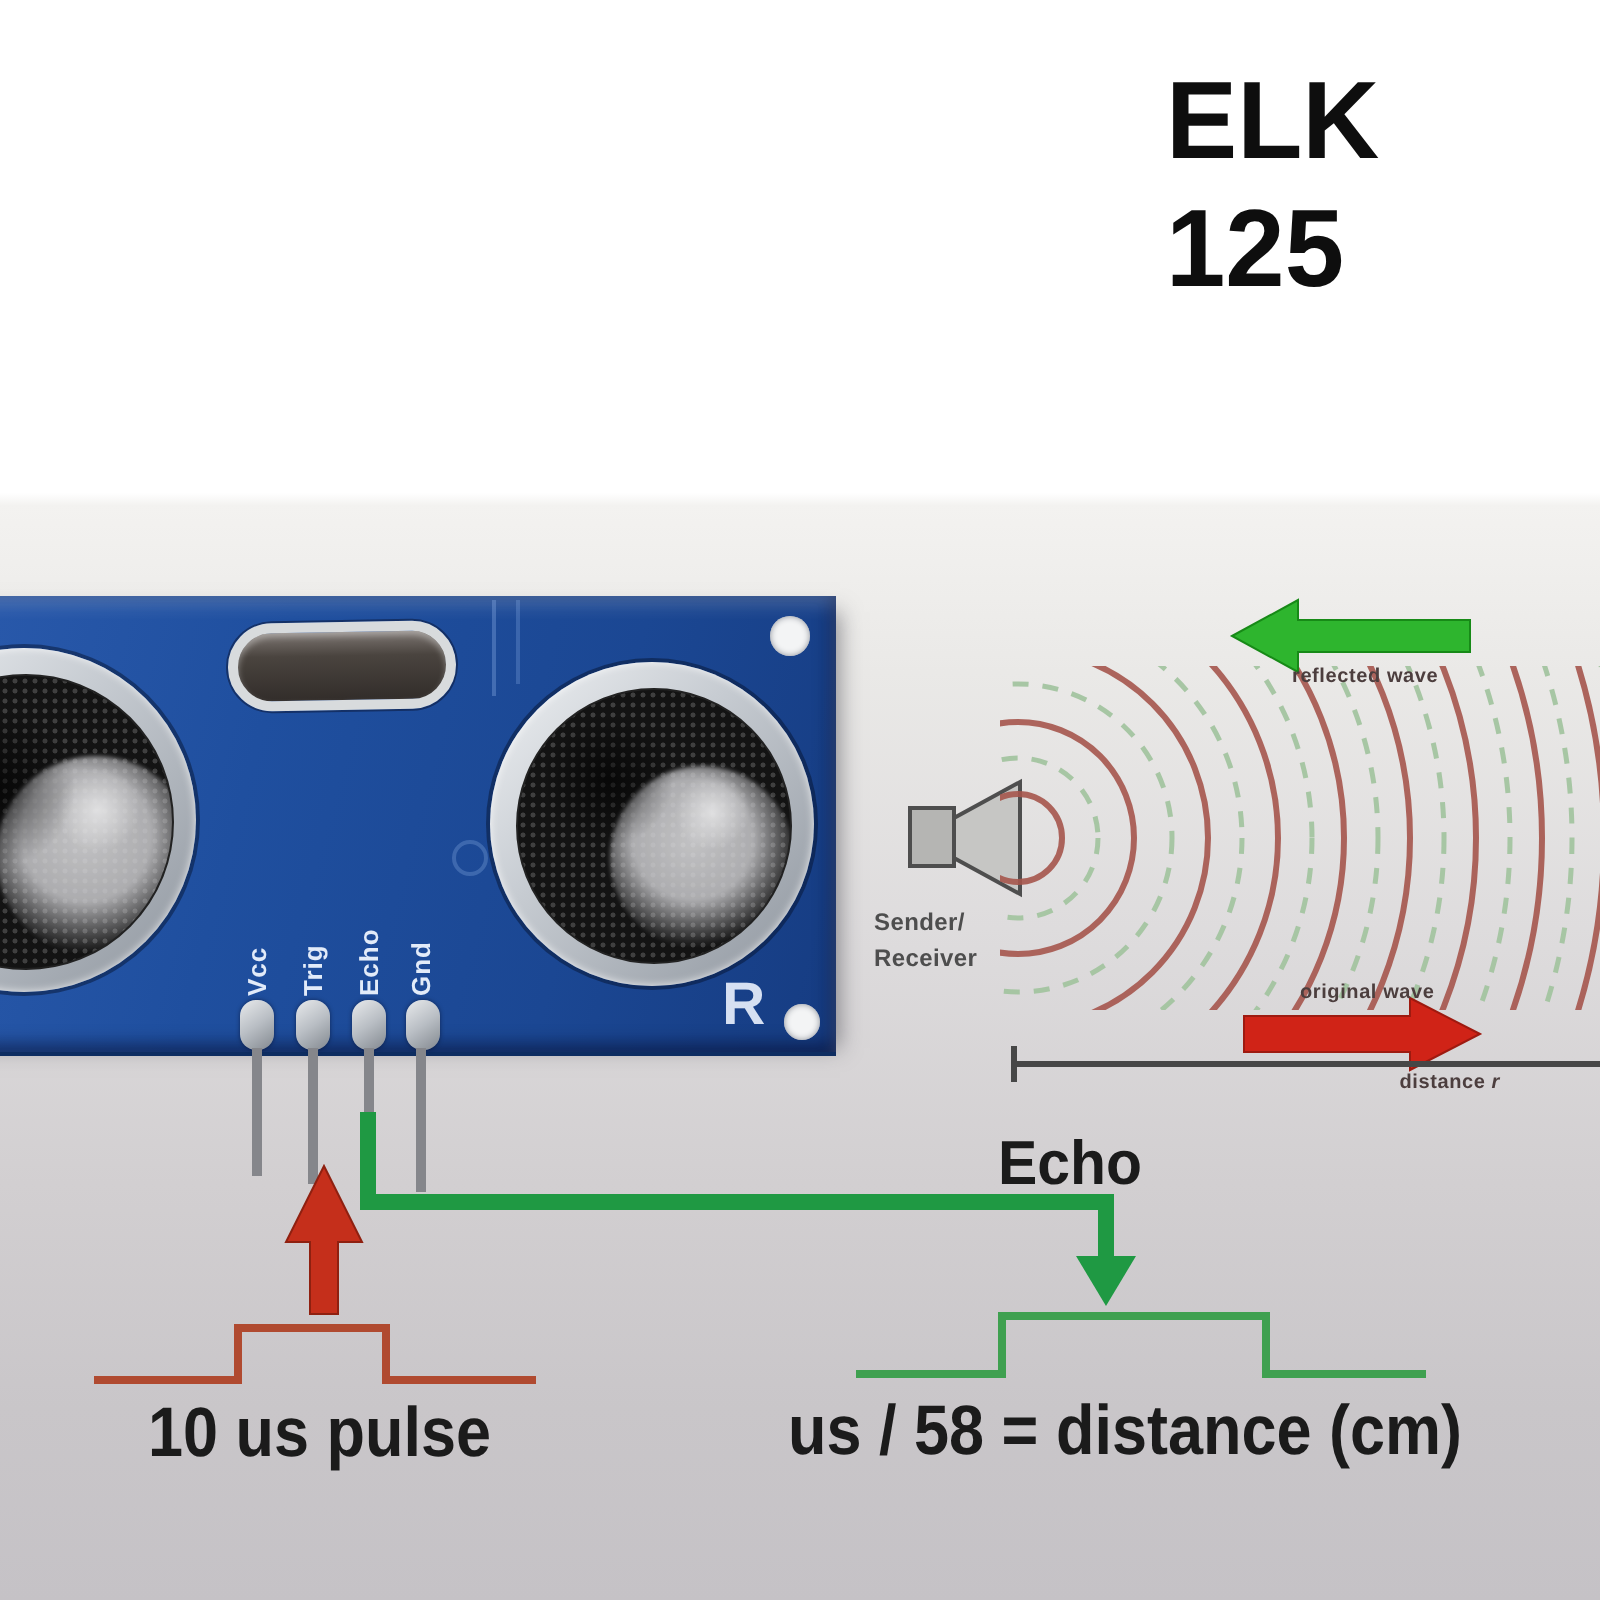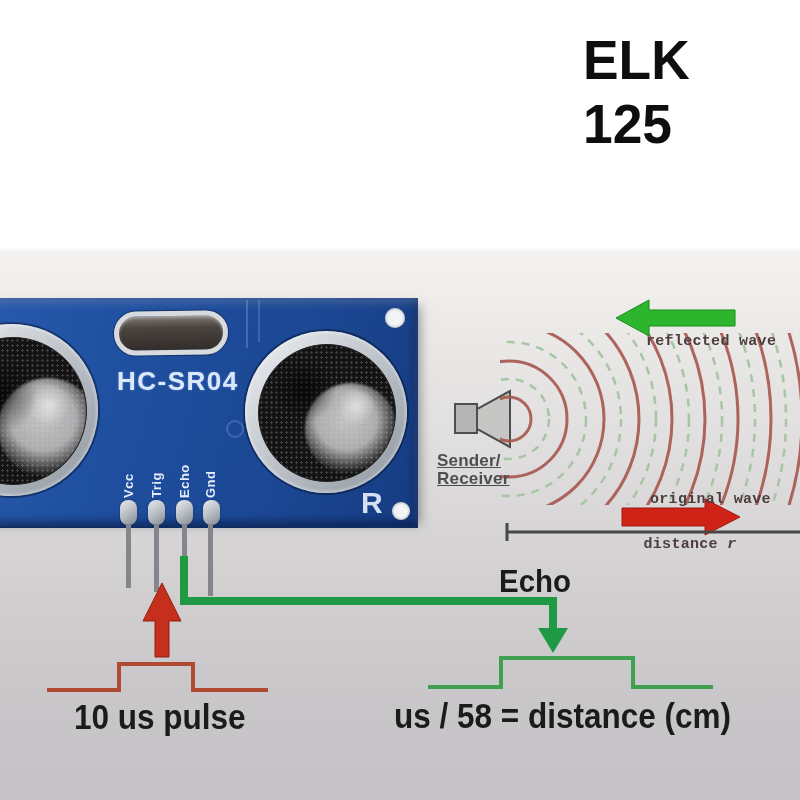--- a/index.html
+++ b/index.html
@@ -71,28 +71,28 @@
 
   .pad{position:absolute;width:17px;height:25px;border-radius:8px;
     background:linear-gradient(145deg,#e8eaec 0%,#b9bec4 50%,#82888f 100%);
     box-shadow:0 0 2px rgba(0,0,20,.5);}
   .pinlabel{position:absolute;width:16px;height:54px;
     writing-mode:vertical-rl;transform:rotate(180deg);
     font-size:13px;font-weight:bold;color:#e2ebf9;letter-spacing:.5px;
     text-align:left;line-height:16px;}
 
   
-  #sender-label{left:437px;top:452px;width:80px;font-size:17px;line-height:18px;
-    color:#4e4e4e;font-weight:bold;letter-spacing:.2px;text-decoration:underline;}
-
-  
-  .wavelabel{font-size:15px;font-weight:bold;color:#4c3e3e;letter-spacing:.3px;font-family:Liberation Mono, monospace;}
+  #sender-label{left:437px;top:452px;width:80px;font-size:12px;line-height:18px;
+    color:#4e4e4e;font-weight:bold;letter-spacing:.2px;}
+
+  
+  .wavelabel{font-size:10px;font-weight:bold;color:#4c3e3e;letter-spacing:.3px;}
   #lbl-reflected{left:646px;top:333px;}
   #lbl-original{left:650px;top:491px;}
-  #lbl-distance{left:630px;top:536px;width:120px;text-align:center;}
+  #lbl-distance{left:630px;top:536px;width:120px;text-align:right;}
   #lbl-distance .var{font-style:italic;}
 
   
   .caption{font-weight:bold;color:#1b1b1b;transform-origin:left top;}
   #lbl-echo{left:499px;top:564px;font-size:31px;transform:scaleX(.95);}
   #cap-trig{left:74px;top:697px;font-size:35px;transform:scaleX(.90);}
   #cap-echo{left:394px;top:696px;font-size:35px;transform:scaleX(.90);}
 
   #overlay{left:0;top:0;width:800px;height:800px;pointer-events:none;}
 </style>
@@ -118,21 +118,20 @@
   </div>
   <div class="abs transducer" id="xdR">
     <div class="mesh">
       <div class="refl"></div>
       <div class="spot"></div>
       <div class="core"></div>
     </div>
   </div>
 
   <div class="abs" id="crystal"></div>
-  <div class="abs" id="hc-label">HC-SR04</div>
   <div class="abs" id="r-mark">R</div>
   <div class="abs hole" id="holeTR"></div>
   <div class="abs hole" id="holeBR"></div>
 
   <div class="pad" style="left:120px;top:500px;"></div>
   <div class="pad" style="left:148px;top:500px;"></div>
   <div class="pad" style="left:176px;top:500px;"></div>
   <div class="pad" style="left:203px;top:500px;"></div>
 
   <div class="pinlabel" style="left:121px;top:444px;">Vcc</div>

